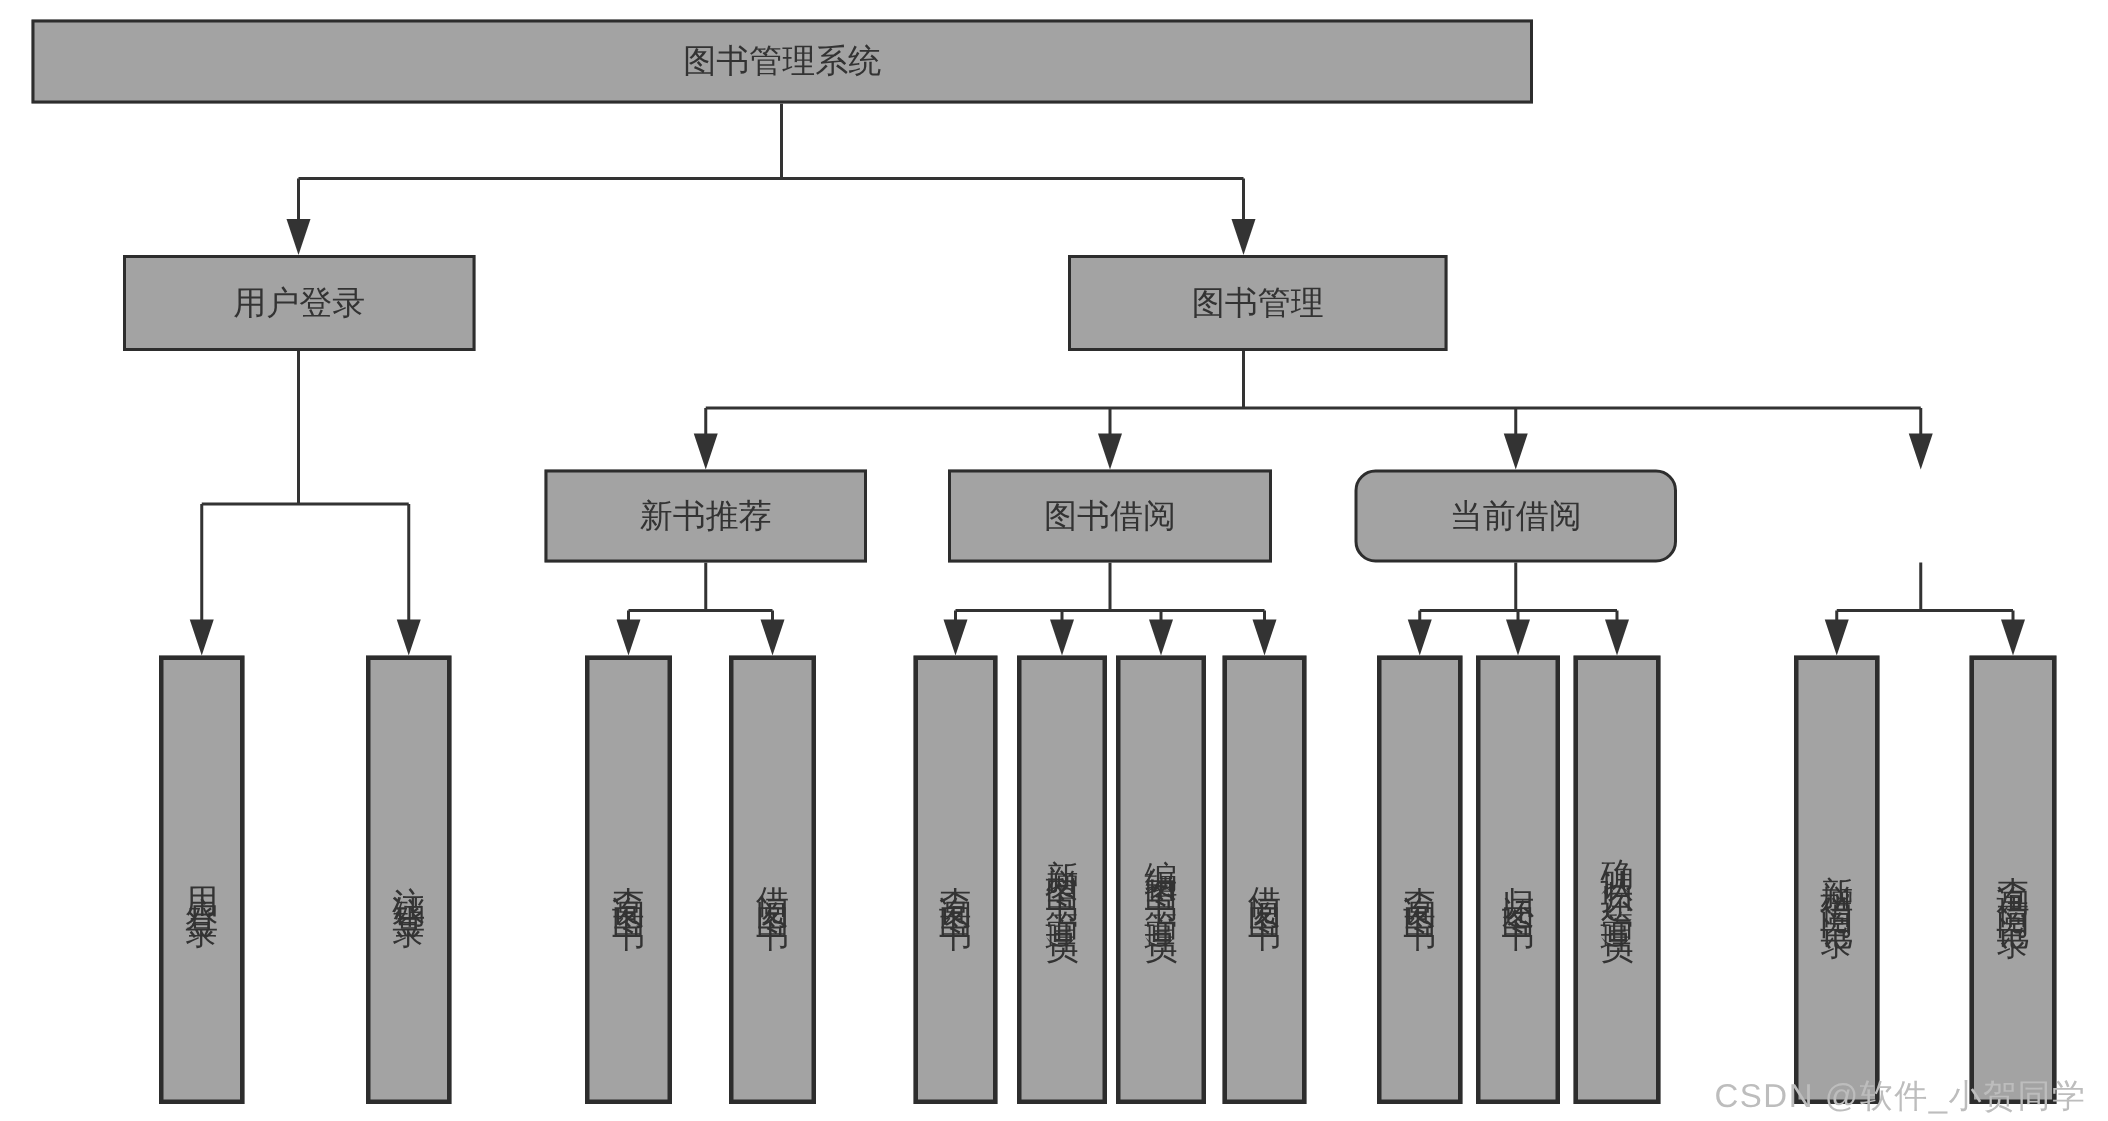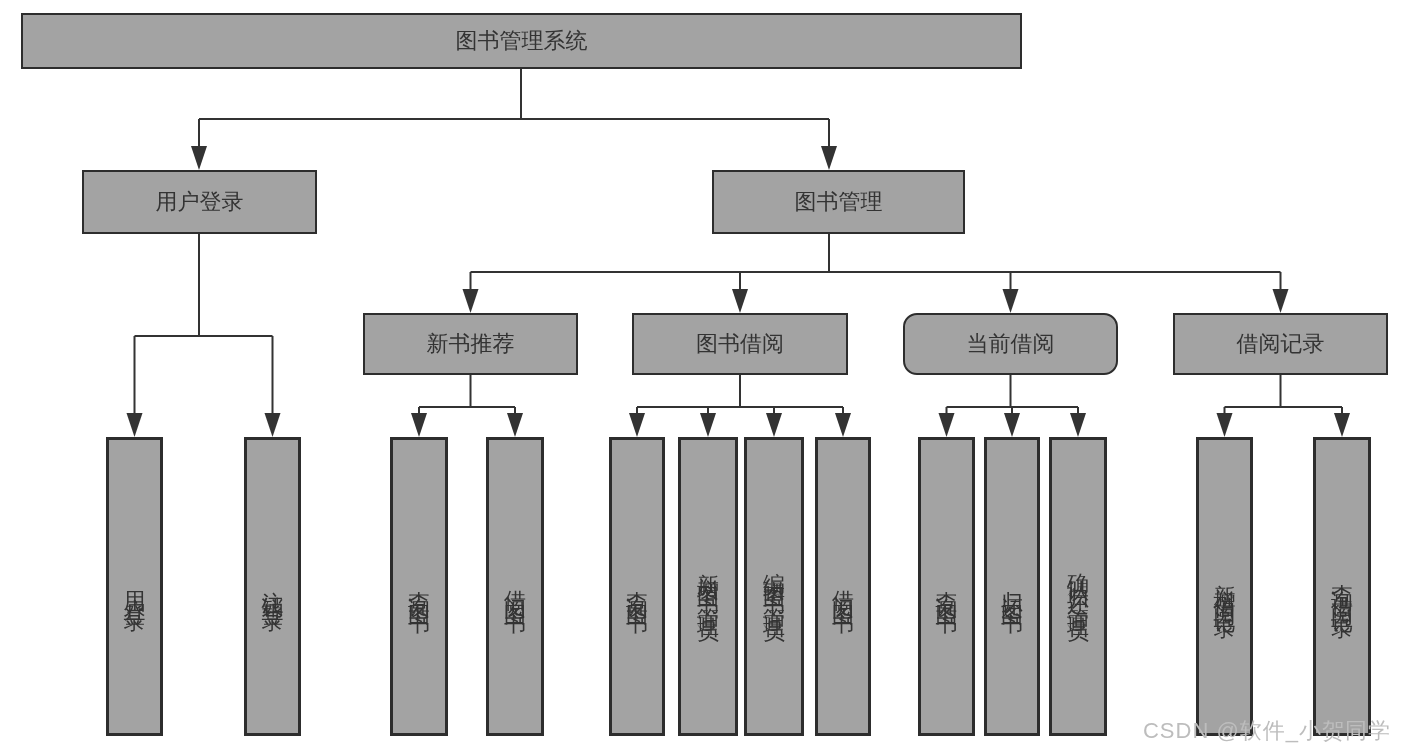--- a/index.html
+++ b/index.html
@@ -117,21 +117,20 @@
   </svg>
 
   <div class="box root">图书管理系统</div>
 
   <div class="box lvl2" style="left:82px; width:235px;">用户登录</div>
   <div class="box lvl2" style="left:712px; width:253px;">图书管理</div>
 
   <div class="box lvl3" style="left:363px; width:215px;">新书推荐</div>
   <div class="box lvl3" style="left:632px; width:216px;">图书借阅</div>
   <div class="box lvl3" style="left:903px; width:215px;border-radius:14px;">当前借阅</div>
-  <div class="box lvl3" style="left:1173px; width:215px;">借阅记录</div>
 
   <div class="box leaf" style="left:106px; width:57px;">
     <span class="vtext">用户登录</span>
   </div>
   <div class="box leaf" style="left:244px; width:57px;">
     <span class="vtext">注销登录</span>
   </div>
 
   <div class="box leaf" style="left:390px; width:58px;">
     <span class="vtext">查询图书</span>

